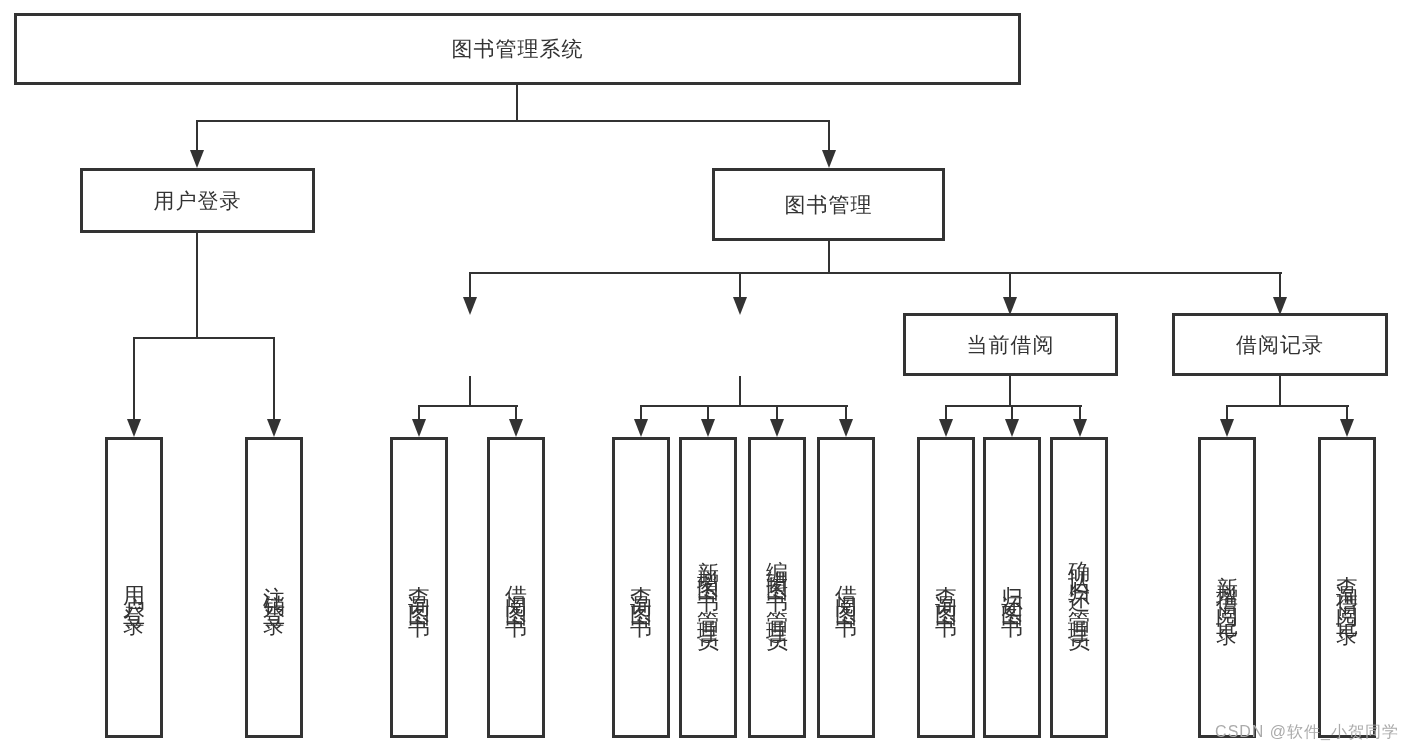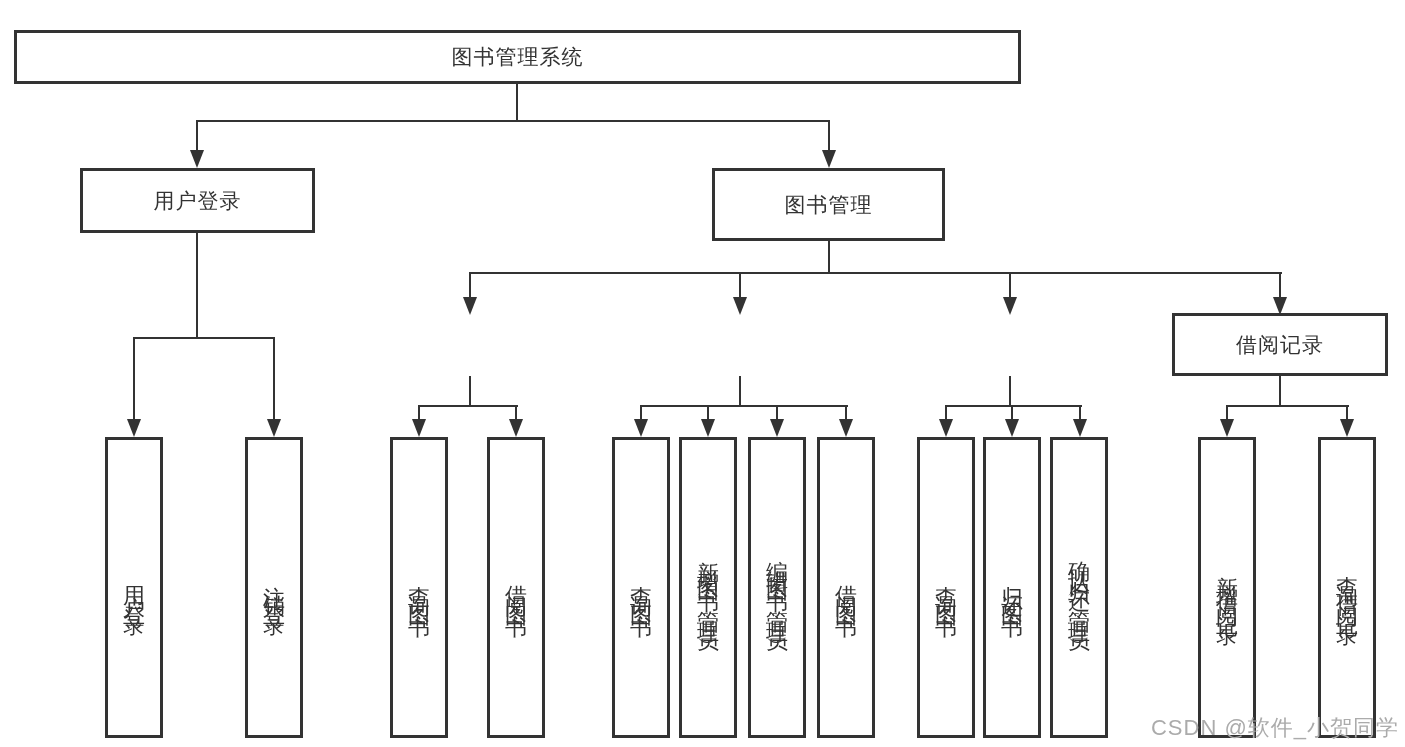--- a/index.html
+++ b/index.html
@@ -49,32 +49,32 @@
     border-left: 7px solid transparent;
     border-right: 7px solid transparent;
     border-top: 18px solid #333333;
     z-index: 1;
   }
 
   .watermark {
     position: absolute;
     right: 6px;
     bottom: 4px;
-    font-size: 22px;
+    font-size: 16px;
     color: #ababab;
     letter-spacing: 1px;
     z-index: 3;
   }
 </style>
 </head>
 <body>
 
 <div class="canvas">
 
-  <div class="box" style="left:14px;top:30px;width:1007px;height:54px">
+  <div class="box" style="left:14px;top:13px;width:1007px;height:72px">
     <span>图书管理系统</span>
   </div>
 
   <div class="vline" style="left:516px;top:70px;height:52px"></div>
   <div class="hline" style="left:196px;top:120px;width:634px"></div>
   <div class="vline" style="left:196px;top:120px;height:32px"></div>
   <div class="arrow" style="left:190px;top:150px"></div>
   <div class="vline" style="left:828px;top:120px;height:32px"></div>
   <div class="arrow" style="left:822px;top:150px"></div>
 
@@ -96,20 +96,23 @@
   <div class="hline" style="left:469px;top:272px;width:813px"></div>
   <div class="vline" style="left:469px;top:272px;height:27px"></div>
   <div class="arrow" style="left:463px;top:297px"></div>
   <div class="vline" style="left:739px;top:272px;height:27px"></div>
   <div class="arrow" style="left:733px;top:297px"></div>
   <div class="vline" style="left:1009px;top:272px;height:27px"></div>
   <div class="arrow" style="left:1003px;top:297px"></div>
   <div class="vline" style="left:1279px;top:272px;height:27px"></div>
   <div class="arrow" style="left:1273px;top:297px"></div>
 
+  <div class="box" style="left:903px;top:313px;width:215px;height:63px">
+    <span>当前借阅</span>
+  </div>
   <div class="box" style="left:1172px;top:313px;width:216px;height:63px">
     <span>借阅记录</span>
   </div>
 
   <div class="vline" style="left:469px;top:376px;height:31px"></div>
   <div class="hline" style="left:418px;top:405px;width:100px"></div>
   <div class="vline" style="left:418px;top:405px;height:18px"></div>
   <div class="arrow" style="left:412px;top:419px"></div>
   <div class="vline" style="left:515px;top:405px;height:18px"></div>
   <div class="arrow" style="left:509px;top:419px"></div>

